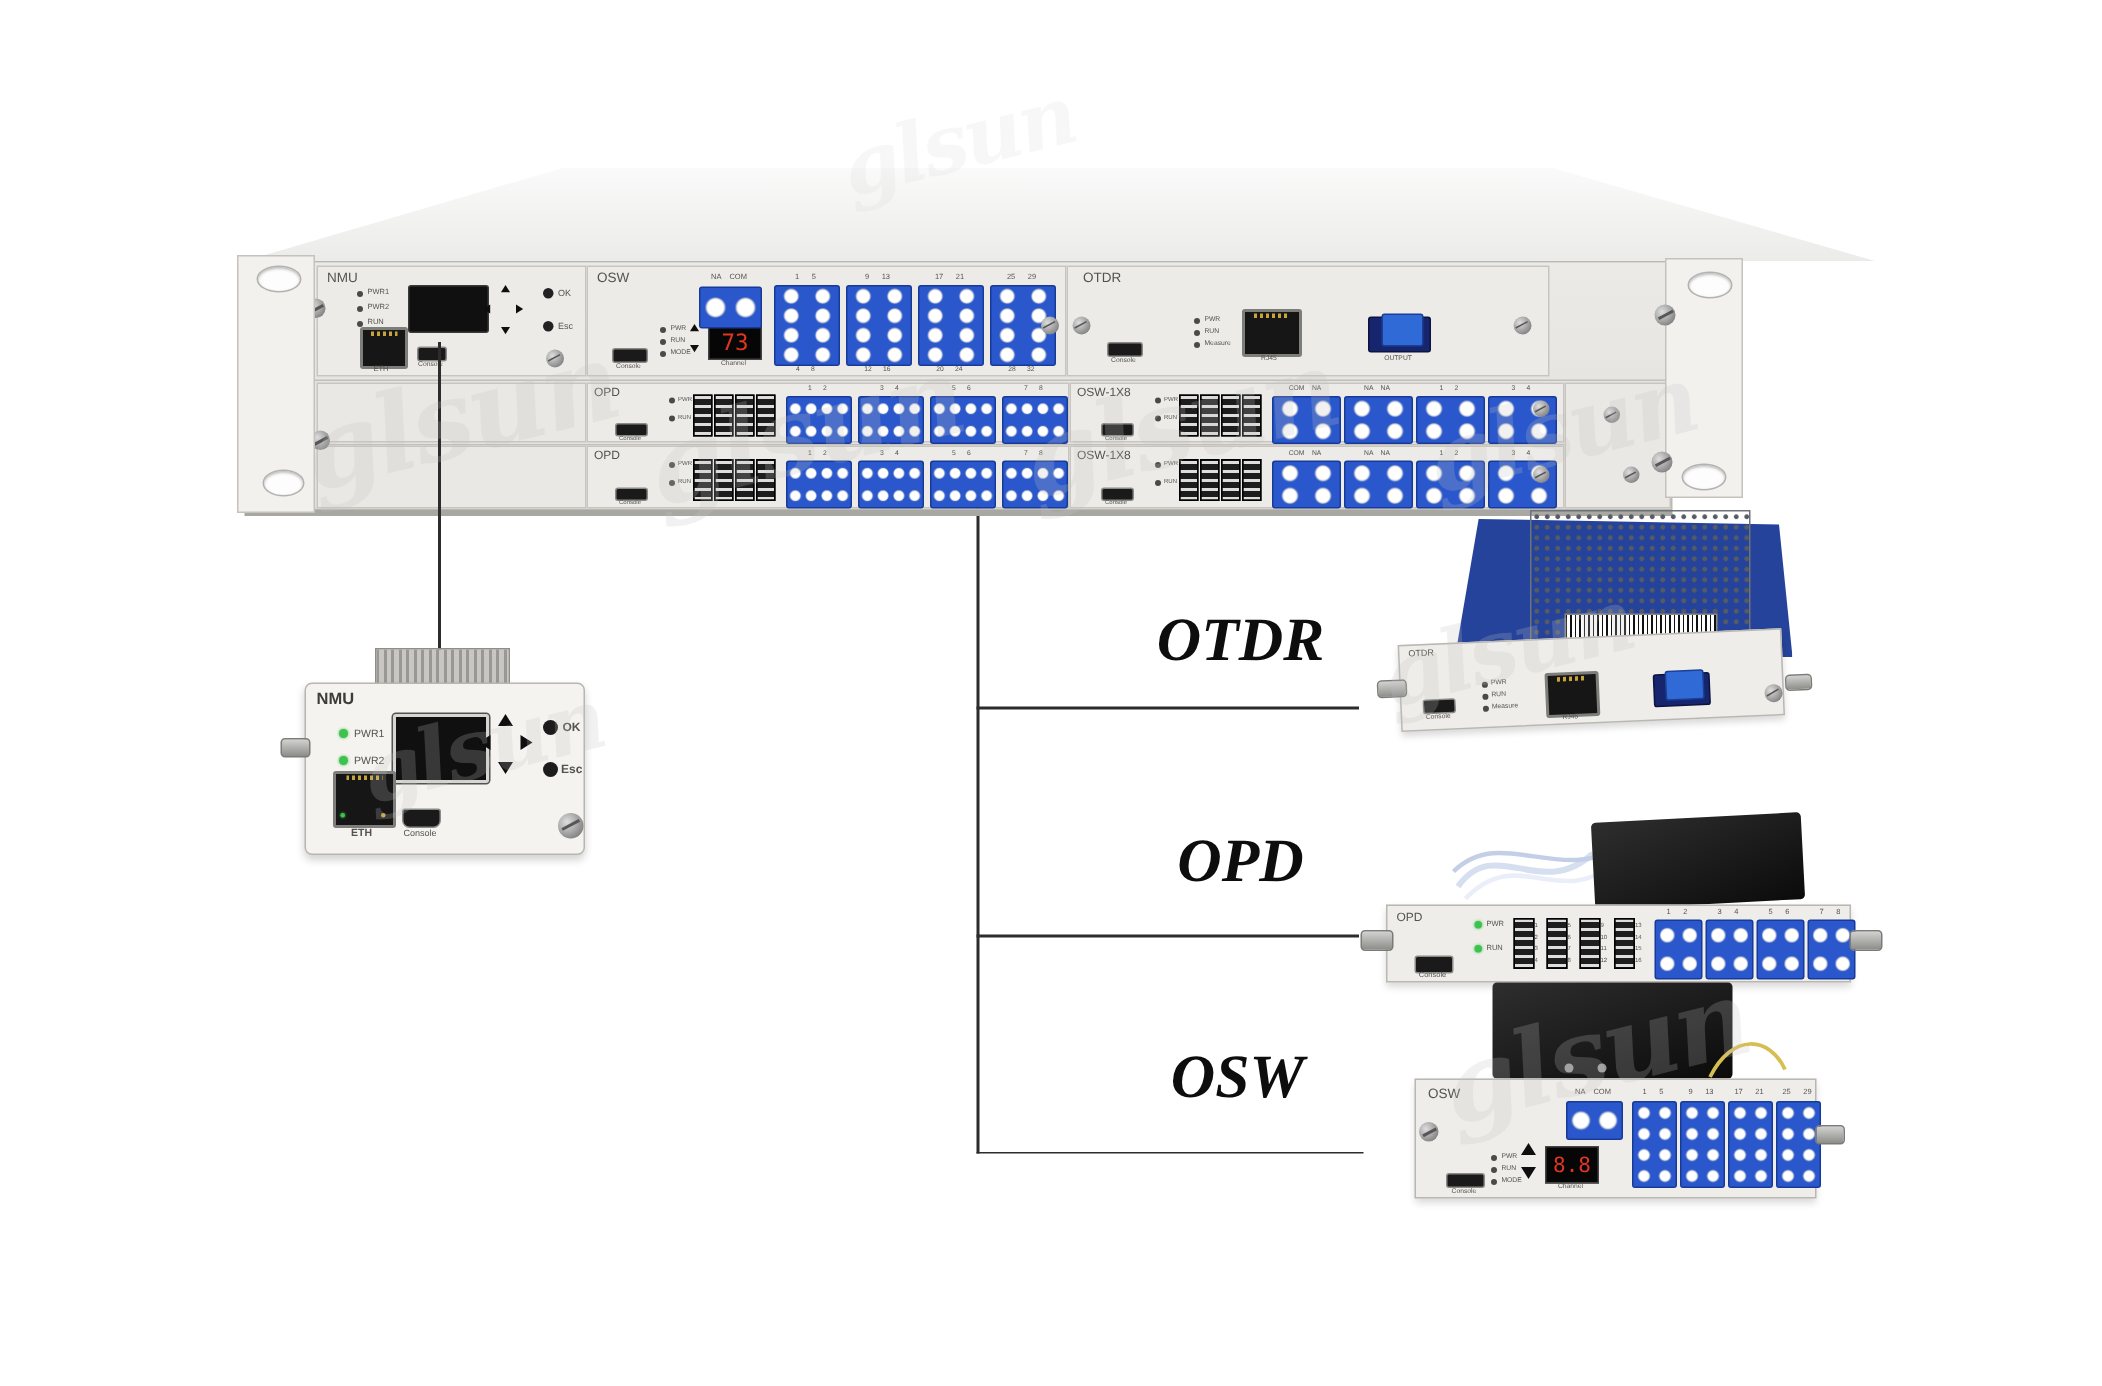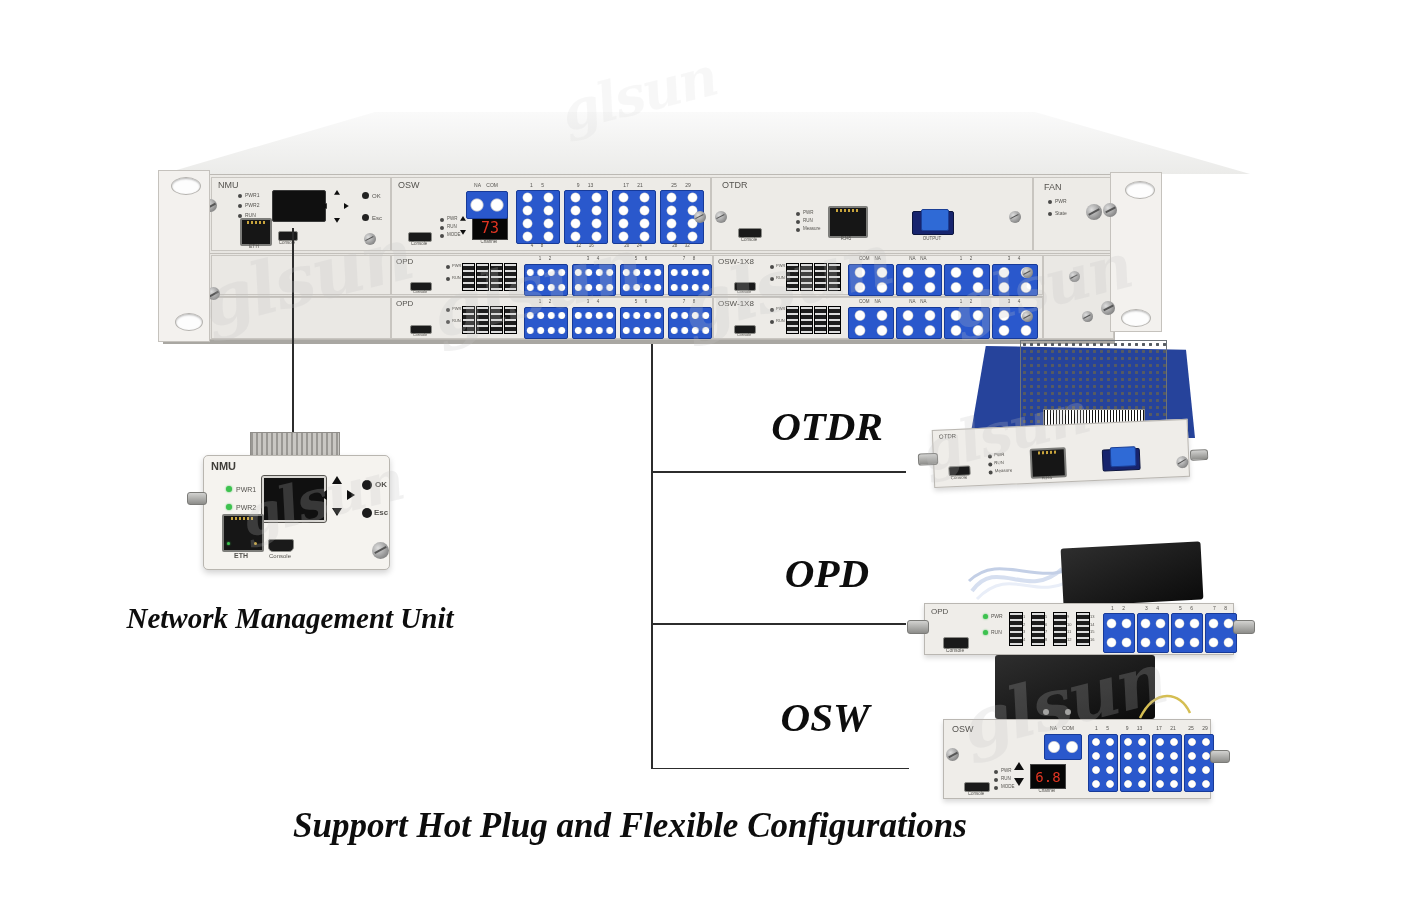--- a/index.html
+++ b/index.html
@@ -143,28 +143,20 @@
       <i class="led" style="left:84px;top:50px;width:4px;height:4px;"></i>
       <span class="pl" style="left:91px;top:49px;font-size:4.5px;">Measure</span>
       <div class="rj45" style="left:116px;top:28px;width:36px;height:28px;"></div>
       <span class="pl c" style="left:116px;top:59px;width:36px;font-size:4.5px;">RJ45</span>
       <div class="scouter" style="left:200px;top:33px;width:40px;height:22px;">
         <div class="scinner" style="left:8px;top:-3px;width:26px;height:20px;"></div>
       </div>
       <span class="pl c" style="left:198px;top:59px;width:44px;font-size:4.5px;">OUTPUT</span>
     </div>
 
-    <div class="mod" style="left:869px;top:2px;width:81px;height:74px;">
-      <span class="pl" style="left:10px;top:5px;font-size:9px;">FAN</span>
-      <i class="led" style="left:14px;top:22px;width:4px;height:4px;"></i>
-      <span class="pl" style="left:21px;top:21px;font-size:5px;">PWR</span>
-      <i class="led" style="left:14px;top:34px;width:4px;height:4px;"></i>
-      <span class="pl" style="left:21px;top:33px;font-size:5px;">State</span>
-      <div class="screw" style="left:52px;top:26px;width:16px;height:16px;"></div>
-    </div>
 
     <div class="blank" style="left:47px;top:80px;width:180px;height:40px;"></div>
     <div class="blank" style="left:47px;top:122px;width:180px;height:42px;"></div>
     <div class="blank" style="left:879px;top:80px;width:71px;height:84px;"></div>
 
     <div class="mod" style="left:227px;top:80px;width:322px;height:40px;">
       <span class="pl" style="left:4px;top:2px;font-size:8px;">OPD</span>
       <div class="usb" style="left:18px;top:26px;width:20px;height:7px;"></div>
       <span class="pl c" style="left:14px;top:34px;width:28px;font-size:4px;">Console</span>
       <i class="led" style="left:54px;top:9px;width:4px;height:4px;"></i>
@@ -300,21 +292,20 @@
     <div class="rj45" style="left:18px;top:58px;width:38px;height:34px;">
       <i class="led green" style="left:3px;top:26px;width:3px;height:3px;"></i>
       <i class="led" style="left:30px;top:26px;width:3px;height:3px;background:#c8a43c;"></i>
     </div>
     <span class="pl c" style="left:18px;top:96px;width:38px;font-size:7px;font-weight:bold;">ETH</span>
     <div class="usb" style="left:64px;top:83px;width:24px;height:11px;border-radius:2px 2px 5px 5px;"></div>
     <span class="pl c" style="left:58px;top:97px;width:36px;font-size:6px;">Console</span>
     <div class="sscrew" style="left:-17px;top:36px;width:18px;height:11px;"></div>
     <div class="screw" style="left:168px;top:86px;width:17px;height:17px;"></div>
   </div>
-  <div class="hd" style="left:85px;top:602px;width:410px;font-size:29px;">Network Management Unit</div>
 
   <div class="ln" style="left:651px;top:338px;width:1.5px;height:431px;"></div>
   <div class="ln" style="left:651px;top:471px;width:255px;height:1.5px;"></div>
   <div class="ln" style="left:651px;top:623px;width:255px;height:1.5px;"></div>
   <div class="ln" style="left:651px;top:767.5px;width:258px;height:1.5px;"></div>
   <div class="hd" style="left:732px;top:402px;width:190px;font-size:41px;">OTDR</div>
   <div class="hd" style="left:732px;top:549px;width:190px;font-size:41px;">OPD</div>
   <div class="hd" style="left:730px;top:693px;width:190px;font-size:41px;">OSW</div>
 
   <div class="a" style="left:925px;top:338px;width:285px;height:182px;z-index:5;">
@@ -405,32 +396,31 @@
       <div class="usb" style="left:20px;top:62px;width:24px;height:8px;"></div>
       <span class="pl c" style="left:16px;top:72px;width:32px;font-size:4.5px;">Console</span>
       <i class="led" style="left:50px;top:50px;width:4px;height:4px;"></i>
       <span class="pl" style="left:57px;top:49px;font-size:4.5px;">PWR</span>
       <i class="led" style="left:50px;top:58px;width:4px;height:4px;"></i>
       <span class="pl" style="left:57px;top:57px;font-size:4.5px;">RUN</span>
       <i class="led" style="left:50px;top:66px;width:4px;height:4px;"></i>
       <span class="pl" style="left:57px;top:65px;font-size:4.5px;">MODE</span>
       <i class="tu" style="left:70px;top:42px;"></i>
       <i class="td" style="left:70px;top:58px;"></i>
-      <div class="seg" style="left:86px;top:44px;width:34px;height:23px;font-size:14px;">6.8</div>
+      <div class="seg" style="left:86px;top:44px;width:34px;height:23px;font-size:14px;">8.8</div>
       <span class="pl c" style="left:86px;top:69px;width:34px;font-size:4.5px;">Channel</span>
       <span class="pl pre c" style="left:94px;top:6px;width:48px;font-size:5px;">NA    COM</span>
       <div class="lc" style="left:100px;top:14px;width:36px;height:24px;background-size:18px 24px;"></div>
       <span class="pl pre c" style="left:144px;top:6px;width:28px;font-size:5px;">1      5</span>
       <div class="lc" style="left:144px;top:14px;width:28px;height:56px;background-size:14px 14px;"></div>
       <span class="pl pre c" style="left:176px;top:6px;width:28px;font-size:5px;">9      13</span>
       <div class="lc" style="left:176px;top:14px;width:28px;height:56px;background-size:14px 14px;"></div>
       <span class="pl pre c" style="left:208px;top:6px;width:28px;font-size:5px;">17      21</span>
       <div class="lc" style="left:208px;top:14px;width:28px;height:56px;background-size:14px 14px;"></div>
       <span class="pl pre c" style="left:240px;top:6px;width:28px;font-size:5px;">25      29</span>
       <div class="lc" style="left:240px;top:14px;width:28px;height:56px;background-size:14px 14px;"></div>
       <div class="screw" style="left:2px;top:28px;width:13px;height:13px;"></div>
       <div class="sscrew" style="left:266px;top:30px;width:18px;height:11px;"></div>
     </div>
   </div>
 
-  <div class="hd" style="left:180px;top:806px;width:900px;font-size:35px;">Support Hot Plug and Flexible Configurations</div>
 
 </div>
 
 </body></html>

